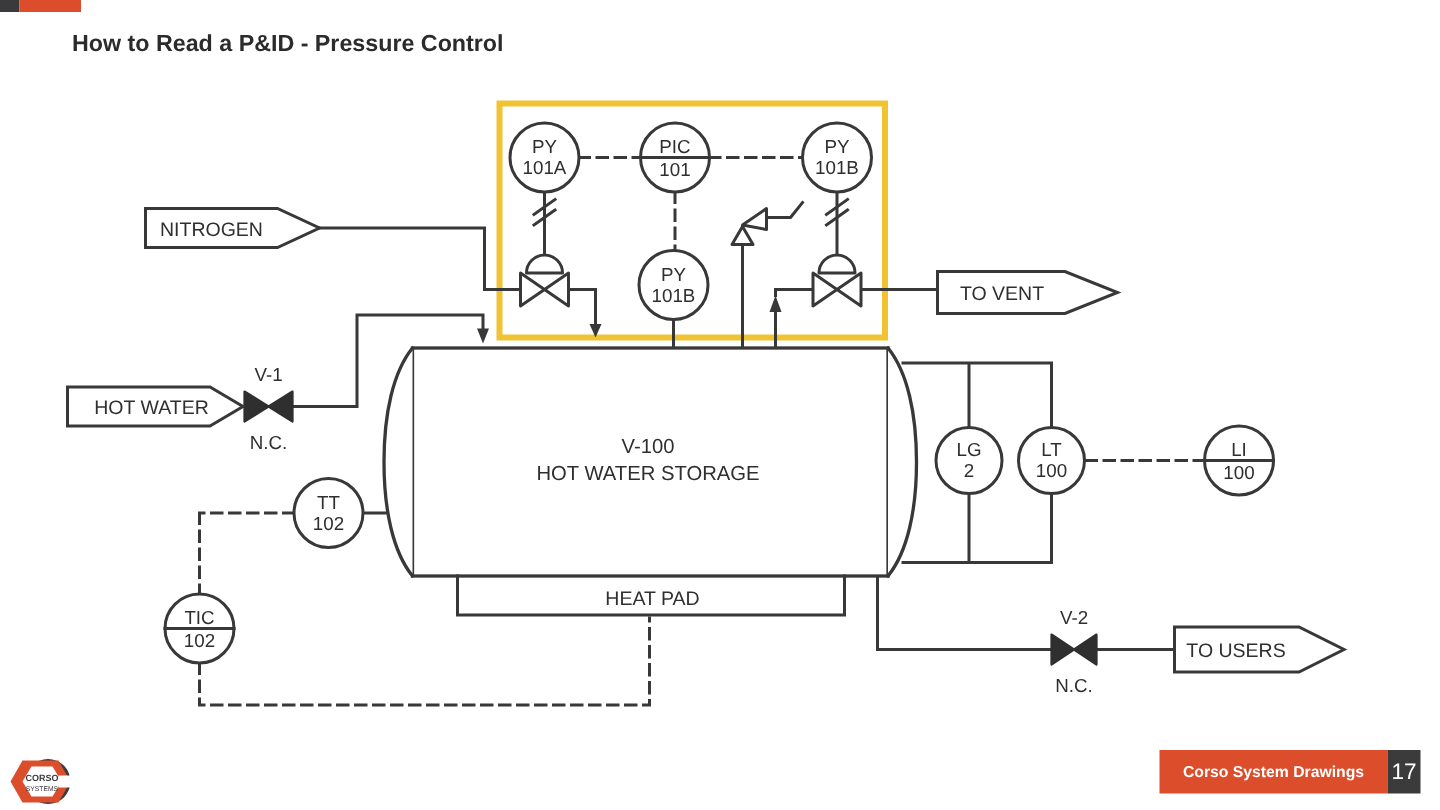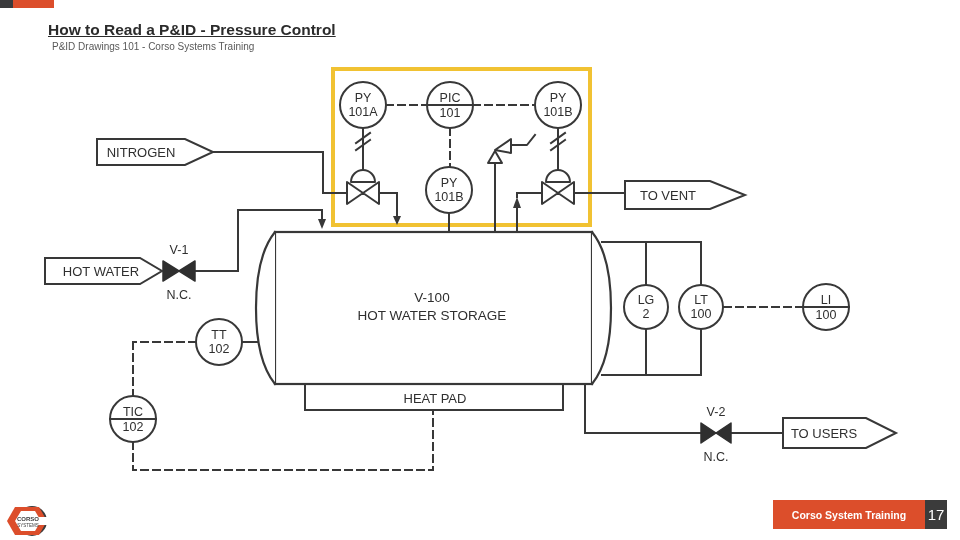--- a/index.html
+++ b/index.html
@@ -1,39 +1,38 @@
 <!DOCTYPE html>
 <html><head>
 <meta charset="utf-8">
 <style>
   html,body{margin:0;padding:0;background:#ffffff;}
   .slide{position:relative;width:960px;height:540px;background:#ffffff;overflow:hidden;
          font-family:"Liberation Sans",sans-serif;}
   .accent-dark{position:absolute;left:0;top:0;width:13px;height:8px;background:#3a3a3c;}
   .accent-orange{position:absolute;left:13px;top:0;width:41px;height:8px;background:#dc4e2b;}
-  .title{position:absolute;left:48px;top:21px;font-size:15.5px;font-weight:bold;color:#2b2b2b;text-decoration:underline;}
+  .title{position:absolute;left:48px;top:21px;font-size:15.5px;font-weight:bold;color:#2b2b2b;}
   .subtitle{position:absolute;left:52px;top:41px;font-size:10px;color:#595959;}
   svg.diagram{position:absolute;left:0;top:0;width:960px;height:540px;}
   .footer-banner{position:absolute;left:773px;top:500px;width:152px;height:29px;background:#dc4e2b;
                  display:flex;align-items:center;justify-content:center;}
   .footer-banner span{color:#ffffff;font-size:10.5px;font-weight:bold;}
   .footer-page{position:absolute;left:925px;top:500px;width:22px;height:29px;background:#3b3b3b;
                display:flex;align-items:center;justify-content:center;}
   .footer-page span{color:#ffffff;font-size:15px;}
   .logo{position:absolute;left:5px;top:503px;width:44px;height:36px;}
 </style>
 </head>
 <body>
 
 <div class="slide">
 
   <div class="accent-dark"></div>
   <div class="accent-orange"></div>
   <div class="title">How to Read a P&amp;ID - Pressure Control</div>
-  <div class="subtitle">P&amp;ID Drawings 101 - Corso Systems Training</div>
 
   <svg class="diagram" viewBox="0 0 960 540" fill="none" stroke-linecap="square">
 
     <rect x="333" y="69" width="257" height="156" stroke="#f1c232" stroke-width="4"></rect>
 
     <g stroke="#383838" stroke-width="2">
 
       <path d="M213,152 H323 V193 H346"></path>
 
       <path d="M380,193 H397 V216"></path>
@@ -161,19 +160,19 @@
   <svg class="logo" viewBox="0 0 44 36">
     <circle cx="27" cy="18" r="15" fill="#3b3b3c"></circle>
     <polygon points="2,18 10,4 34,4 42,18 34,32 10,32" fill="#dc4e2b"></polygon>
     <polygon points="10,18 16,8 30,8 36,18 30,28 16,28" fill="#ffffff"></polygon>
     <rect x="34" y="14" width="10" height="8" fill="#ffffff"></rect>
     <text x="23" y="17.5" text-anchor="middle" font-size="6" font-weight="bold" fill="#3b3b3c" font-family="Liberation Sans, sans-serif">CORSO</text>
     <text x="23" y="24" text-anchor="middle" font-size="4.5" fill="#3b3b3c" font-family="Liberation Sans, sans-serif">SYSTEMS</text>
   </svg>
 
   <div class="footer-banner">
-    <span>Corso System Training</span>
+    <span>Corso System Drawings</span>
   </div>
   <div class="footer-page">
     <span>17</span>
   </div>
 
 </div>
 
 </body></html>

